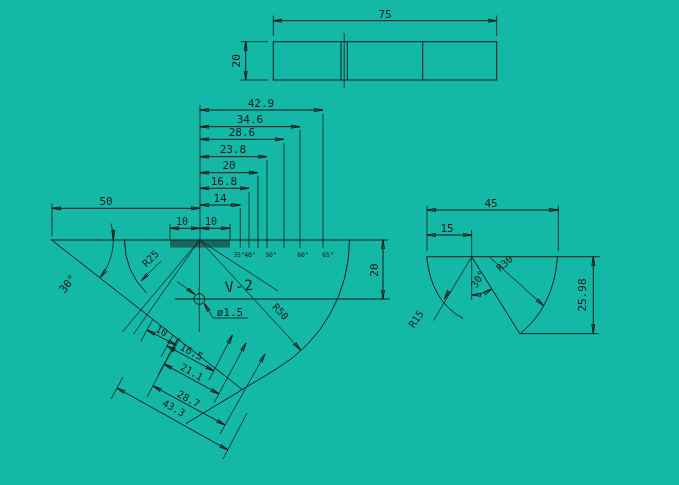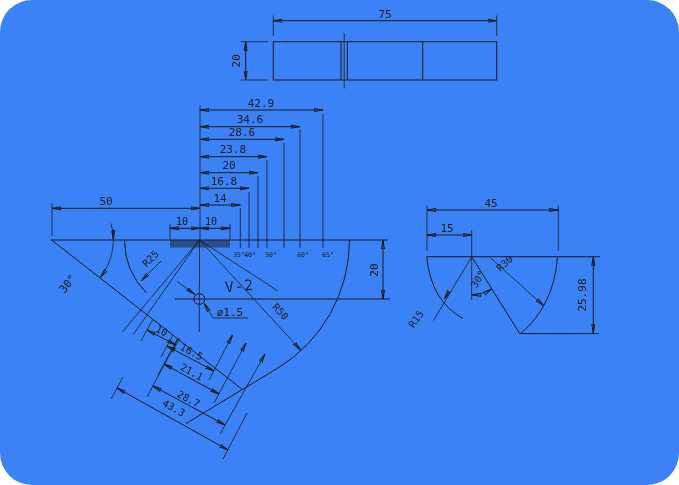--- a/index.html
+++ b/index.html
@@ -1,16 +1,16 @@
 <!DOCTYPE html>
 <html><head>
 <meta charset="utf-8">
 <style>
   html,body{margin:0;padding:0;background:#ffffff;}
-  #canvas{position:relative;width:679px;height:485px;background:#3b82f6;overflow:hidden;border-radius:32px;}
+  #canvas{position:relative;width:679px;height:485px;background:#14b8a6;overflow:hidden;}
   svg{display:block;color:#1b1b1b;}
   .t{font-family:"DejaVu Sans Mono", monospace;fill:#1b1b1b;}
   .d{font-size:11px;}
   .m{font-size:10px;}
   .s{font-size:6.5px;}
   .big{font-size:14.5px;letter-spacing:1px;}
   line,path,rect.o,circle.o{stroke:currentColor;stroke-width:1;fill:none;}
   .thin{stroke-width:0.8;}
 </style>
 </head>

